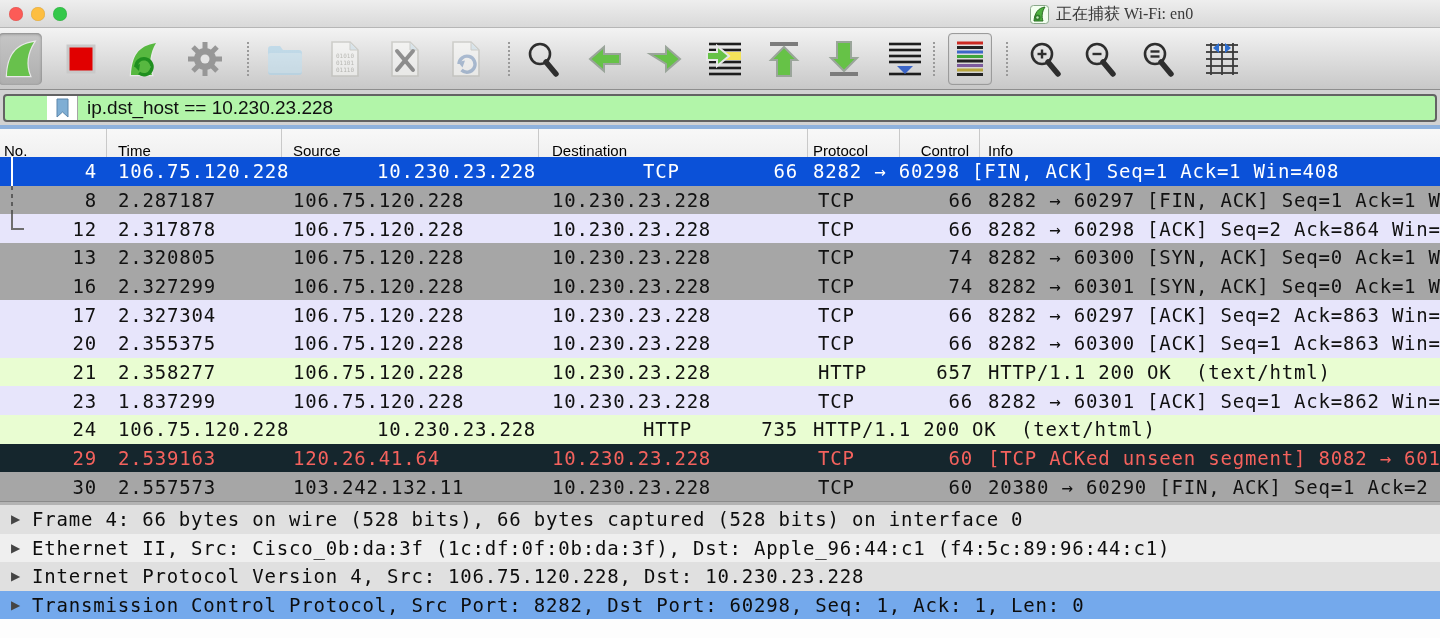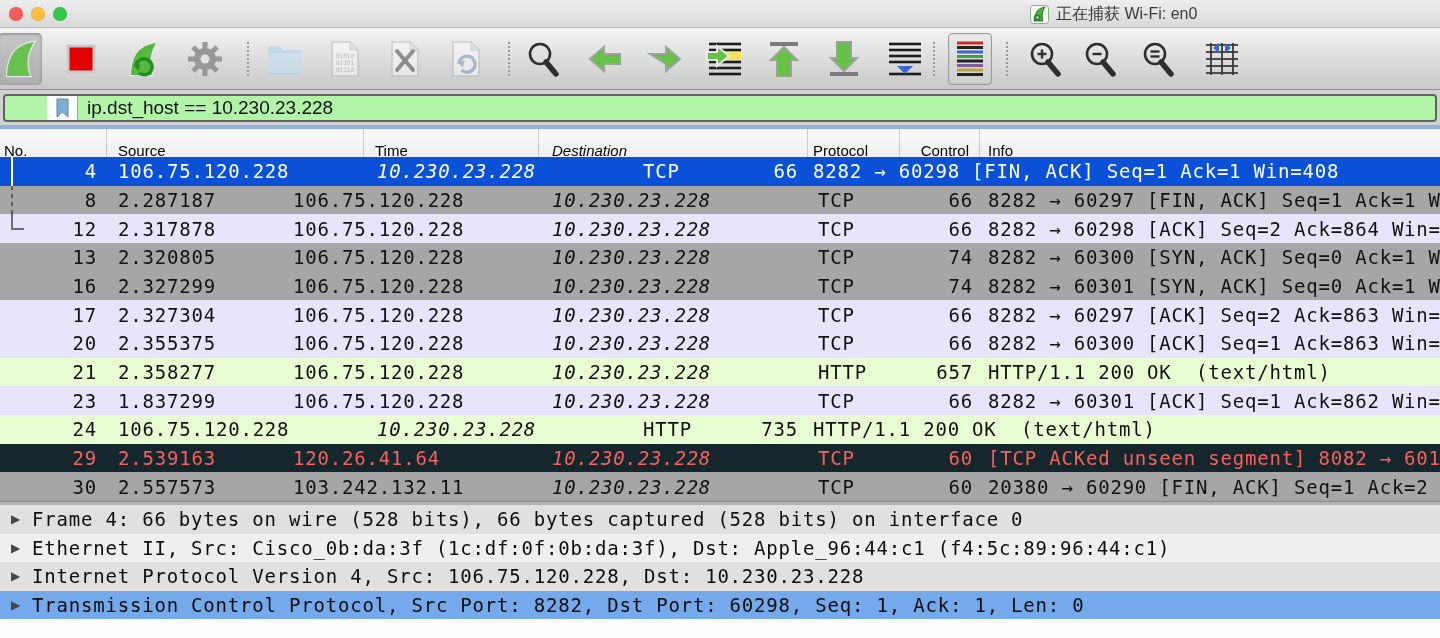--- a/index.html
+++ b/index.html
@@ -7,21 +7,21 @@
     font-family:"Liberation Sans","DejaVu Sans",sans-serif; }
   #app { position:relative; width:1440px; height:638px; background:#fff; }
 
   
   .titlebar { position:absolute; left:0; top:0; width:1440px; height:28px;
     background:linear-gradient(#eeeeee,#d9d9d9); border-bottom:1px solid #b6b6b6; }
   .lights { position:absolute; left:9px; top:7px; display:flex; gap:8px; }
   .light { width:14px; height:14px; border-radius:50%; box-shadow:inset 0 0 1px rgba(0,0,0,.3); }
   .light.red { background:#fc5b57; } .light.yellow { background:#fdbe41; } .light.green { background:#34c84a; }
   .wintitle { position:absolute; left:1030px; top:0; height:28px; display:flex; align-items:center; gap:7px;
-    font-size:16px; color:#3a3a3a; }
+    font-size:16px; color:#3a3a3a;font-family:Liberation Serif, serif; }
 
   
   .toolbar { position:absolute; left:0; top:28px; width:1440px; height:62px;
     background:linear-gradient(#f3f3f3,#c8c8c8); border-bottom:1px solid #8e8e8e; }
   .tbtn { position:absolute; top:9px; width:44px; height:44px; display:flex; align-items:center; justify-content:center; }
   .tbtn.disabled { opacity:.55; }
   .tbtn.pressed.dark { background:linear-gradient(#c6c6c6,#aeaeae); border-radius:5px;
     box-shadow:inset 0 1px 3px rgba(0,0,0,.35); top:5px; height:52px; }
   .tbtn.pressed.light { background:linear-gradient(#e9e9e9,#cdcdcd); border:1px solid #9b9b9b; border-radius:4px;
     top:5px; height:52px; }
@@ -43,21 +43,21 @@
     background:linear-gradient(#f8f8f8,#ececec); border-bottom:1px solid #b9b9b9;
     display:flex; font-size:15px; color:#000; }
   .hcell { display:flex; align-items:center; border-right:1px solid #c9c9c9; white-space:nowrap; overflow:hidden; }
   .rows { position:absolute; left:0; top:157px; width:1440px; height:344px; overflow:hidden;
     font-family:"DejaVu Sans Mono","Liberation Mono",monospace; font-size:19px; letter-spacing:.8px; color:#111; }
   .prow { position:relative; display:flex; height:28.67px; align-items:center; white-space:pre; overflow:hidden; }
   .cell { overflow:hidden; white-space:pre; flex:none; }
   .c-no   { width:107px; text-align:right; padding-right:10px; }
   .c-time { width:175px; padding-left:11px; }
   .c-src  { width:257px; padding-left:11px; }
-  .c-dst  { width:269px; padding-left:13px;font-style:italic; }
+  .c-dst  { width:269px; padding-left:13px; }
   .c-proto{ width:92px;  padding-left:10px; }
   .c-len  { width:80px;  text-align:right; padding-right:7px; }
   .c-info { flex:1 1 auto; padding-left:8px; }
   .h-no{padding-left:4px;} .h-time{padding-left:11px;} .h-src{padding-left:11px;}
   .h-dst{padding-left:13px;} .h-proto{padding-left:5px;}
   .h-len{justify-content:flex-end; padding-right:10px;} .h-info{border-right:none; padding-left:8px;}
 
   .prow.selected { background:var(--selected_row); color:#ffffff; }
   .prow.gray     { background:var(--gray_row); }
   .prow.lavender { background:var(--lavender_row); }
@@ -297,22 +297,22 @@
           <path d="M2 1 h11 v18 l-5.5 -5 L2 19 Z" fill="#7faed4" stroke="#5c86ab"></path>
         </svg>
       </div>
       <div class="filter-text">ip.dst_host == 10.230.23.228</div>
     </div>
   </div>
   <div class="blueline"></div>
 
   <div class="pheader">
     <div class="hcell c-no h-no">No.</div>
+    <div class="hcell c-time h-time">Time</div>
     <div class="hcell c-src h-src">Source</div>
-    <div class="hcell c-time h-time">Time</div>
     <div class="hcell c-dst h-dst">Destination</div>
     <div class="hcell c-proto h-proto">Protocol</div>
     <div class="hcell c-len h-len">Control</div>
     <div class="hcell c-info h-info">Info</div>
   </div>
 
   <div class="rows">
       <div class="prow selected">
       <div class="cell c-no">4</div>
       <div class="cell c-src">106.75.120.228</div>

